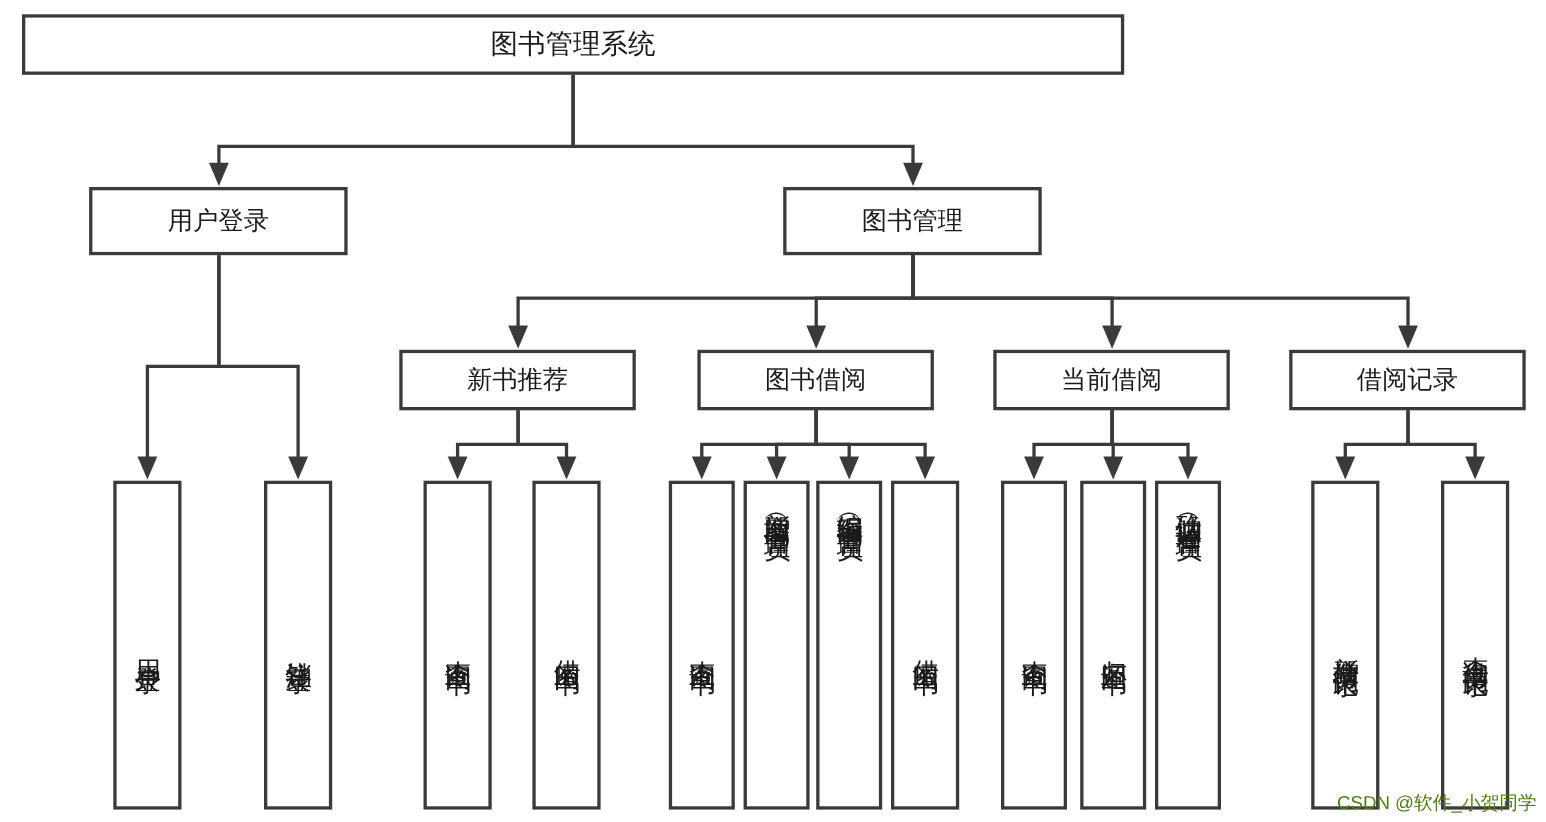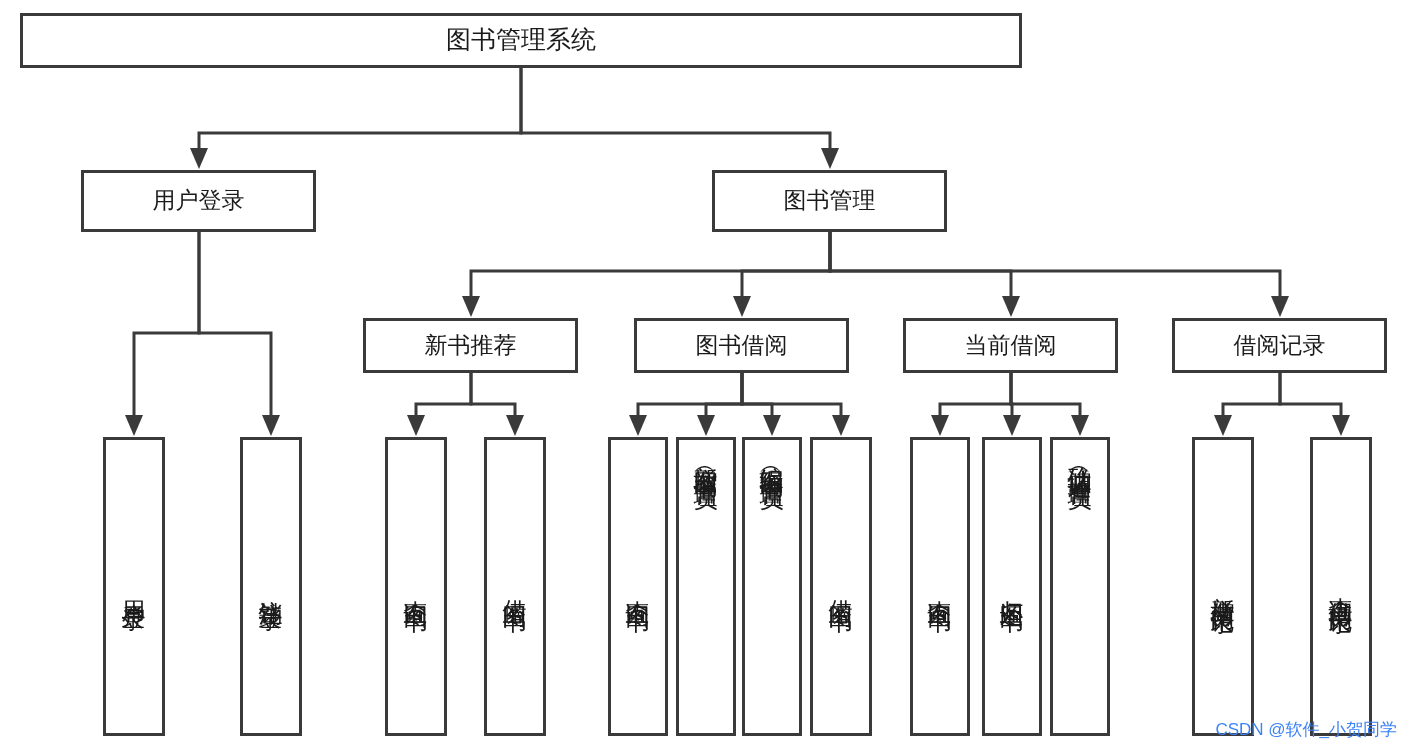--- a/index.html
+++ b/index.html
@@ -72,21 +72,21 @@
     color: #1a1a1a;
     letter-spacing: 3px;
     white-space: nowrap;
   }
   .watermark {
     position: absolute;
     right: 8px;
     bottom: 6px;
     font-family: "Liberation Sans", "DejaVu Sans", sans-serif;
     font-size: 17px;
-    color: #3b82f6;
+    color: #4d7c0f;
     white-space: nowrap;
     pointer-events: none;
   }
 </style>
 </head>
 <body>
 
 <div id="diagram-root">
 
   <svg class="diagram-canvas" id="diagram-canvas" viewBox="0 0 1405 747">

